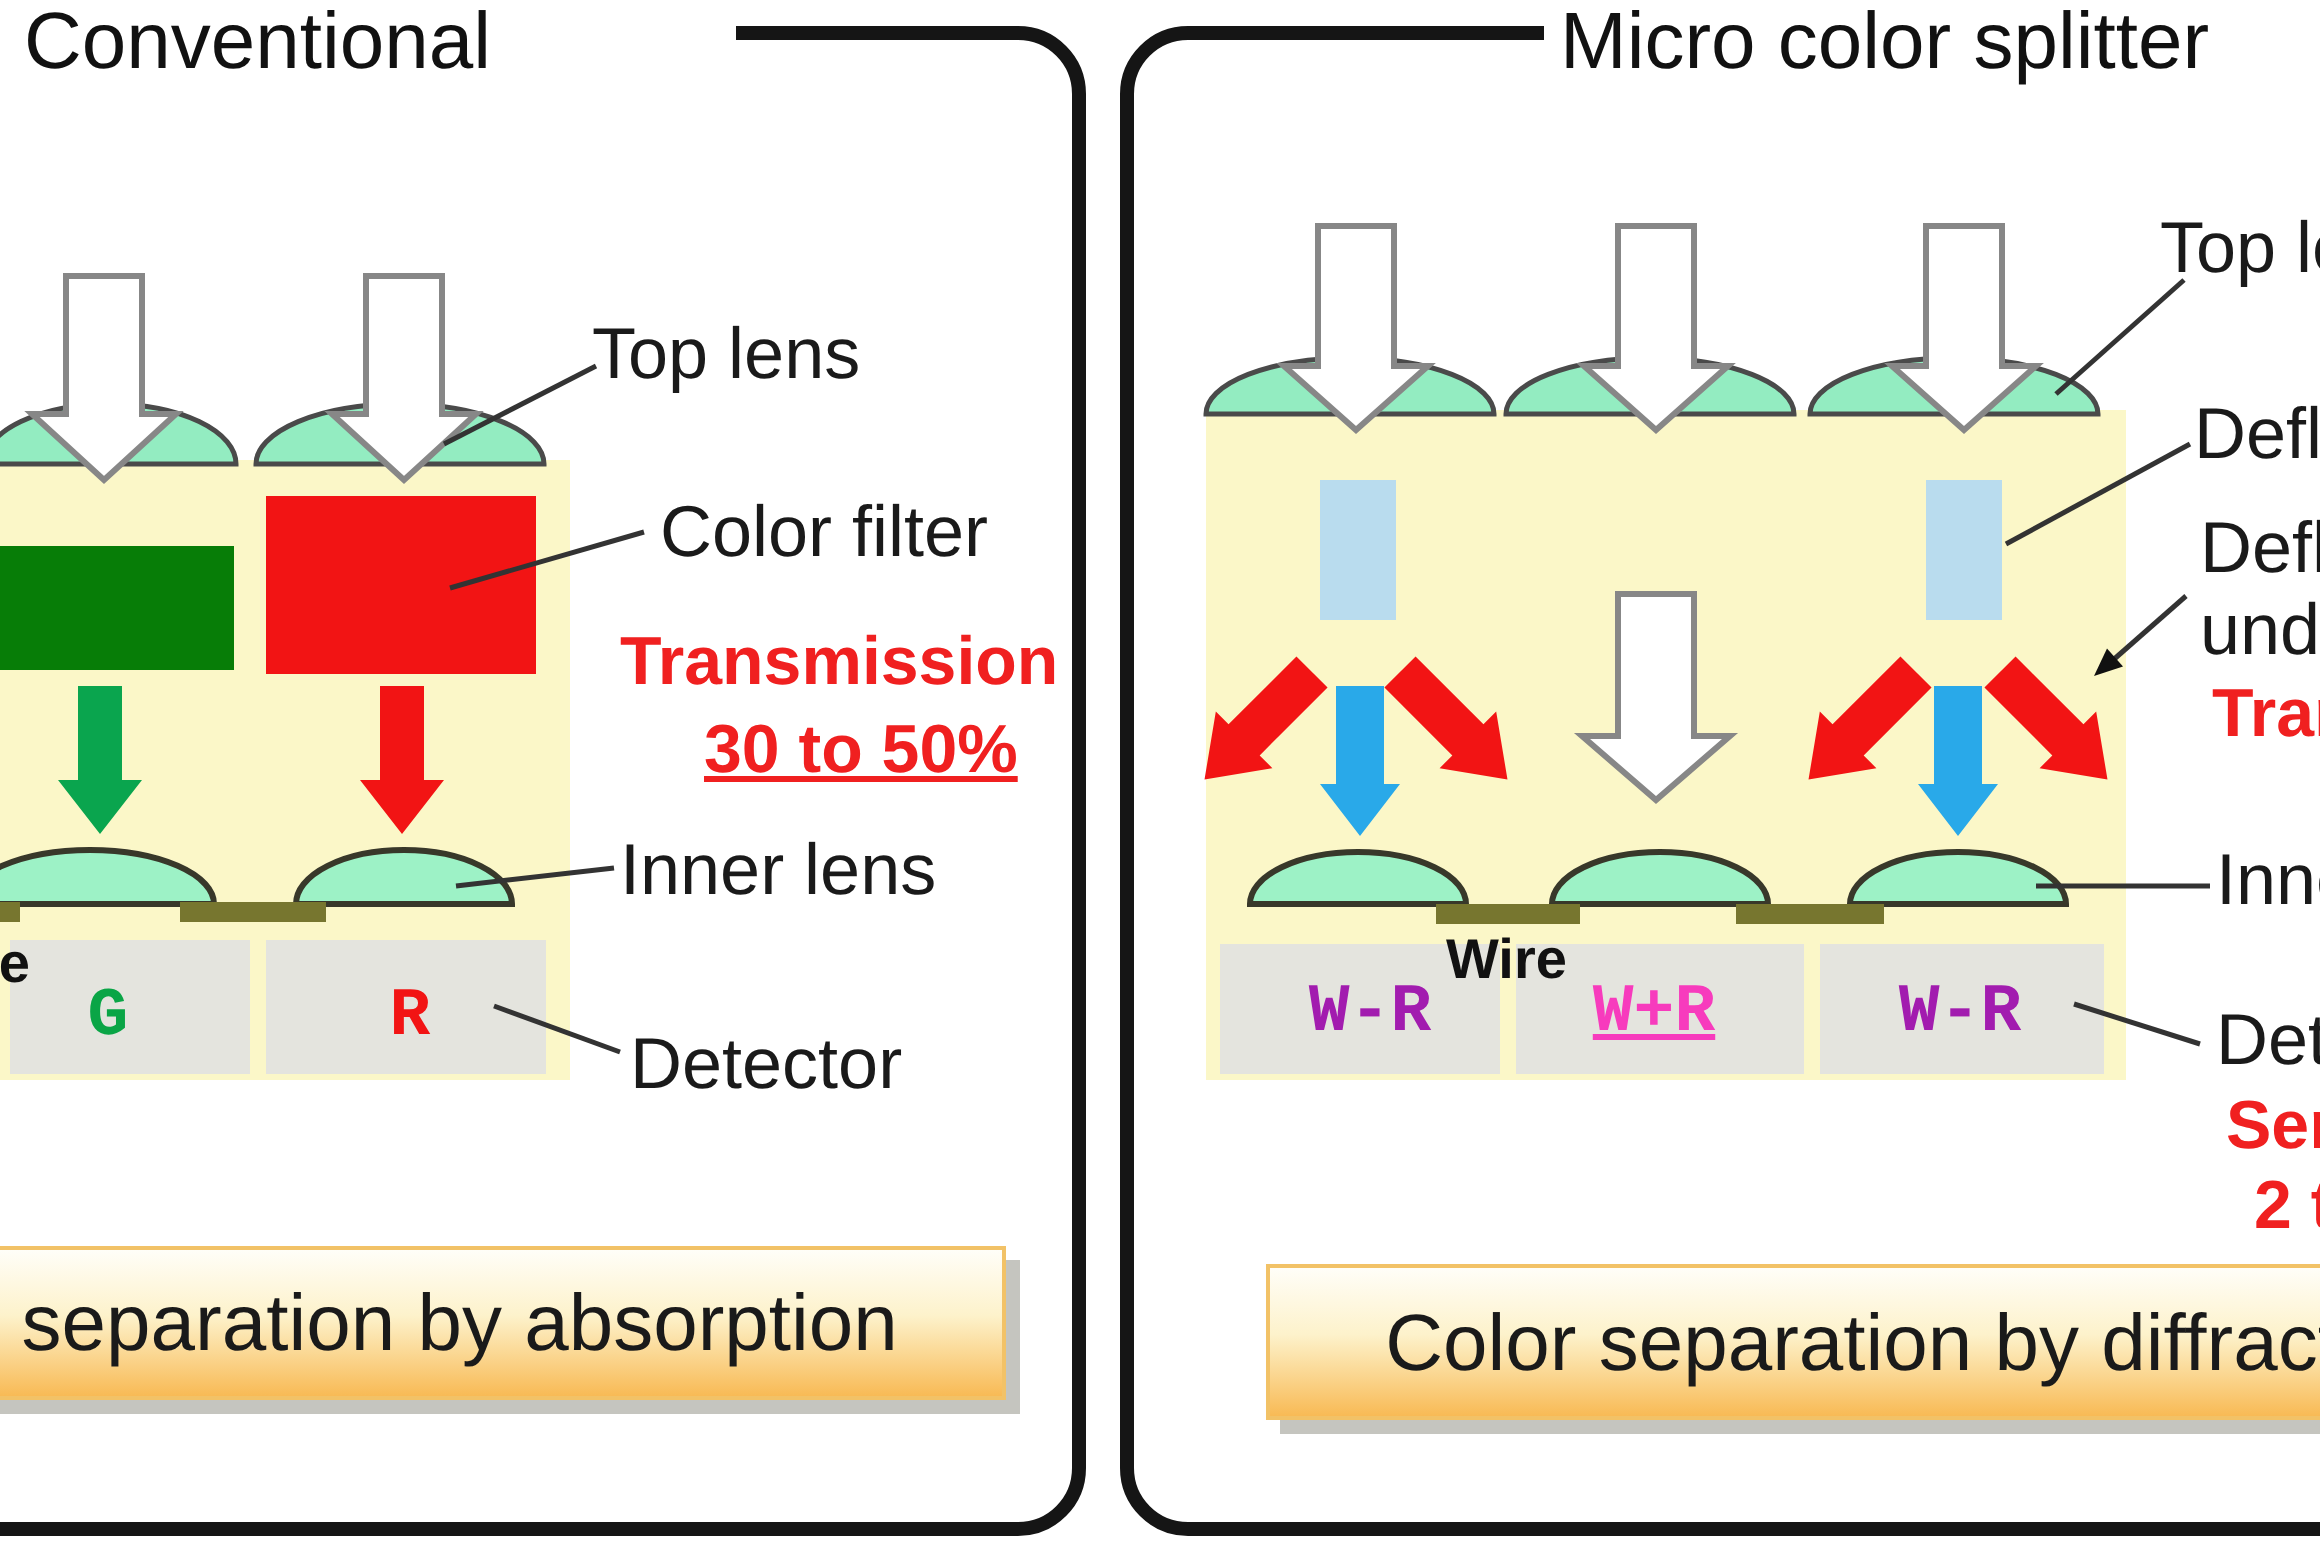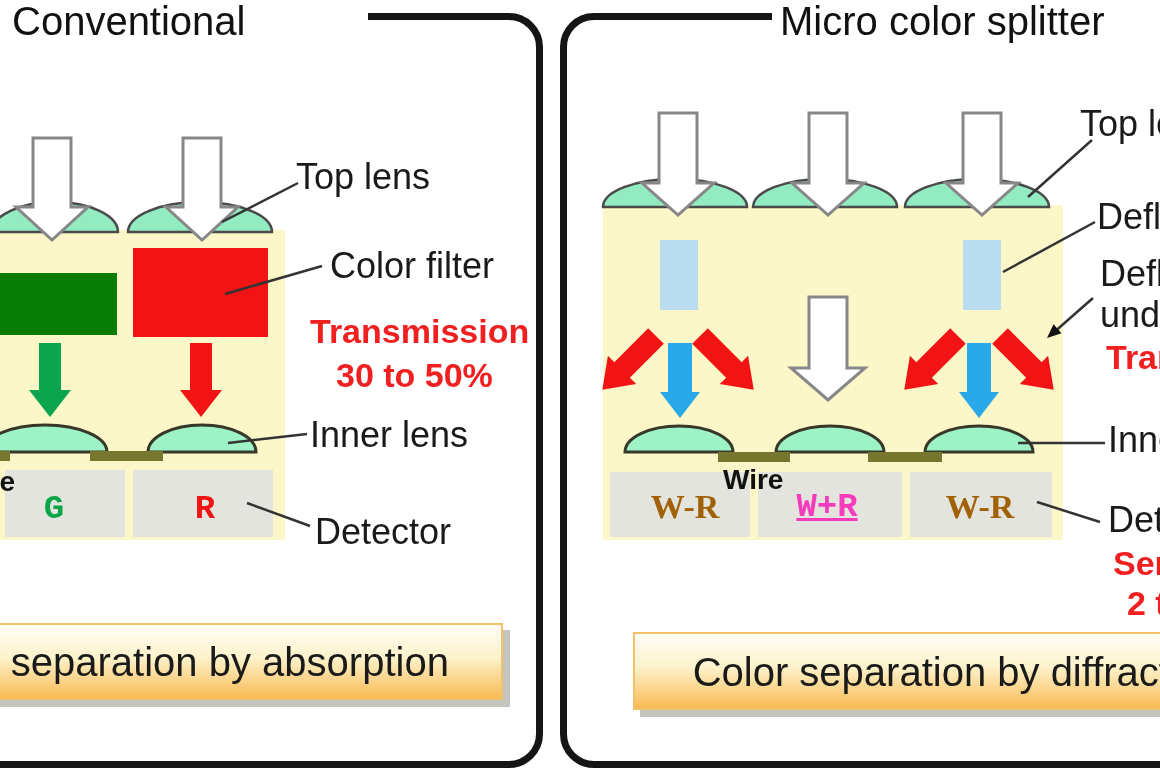--- a/index.html
+++ b/index.html
@@ -17,21 +17,21 @@
   .title{position:absolute;top:0;height:42px;line-height:42px;background:#ffffff;color:#111;
          font-size:40px;white-space:nowrap;z-index:5;}
   #title-left{left:-70px;width:356px;padding-left:82px;}
   #title-right{left:772px;width:480px;padding-left:8px;}
   .banner{position:absolute;box-sizing:border-box;border:2px solid #f2c267;
           background:linear-gradient(180deg,#fffef8 0%,#fdf2cb 45%,#f8ba55 100%);
           box-shadow:7px 7px 0 rgba(150,150,138,0.55);
           color:#1a1a1a;font-size:40px;text-align:center;white-space:nowrap;z-index:6;}
   #banner-left{left:-150px;top:623px;width:653px;height:77px;line-height:75px;}
   #banner-right{left:633px;top:632px;width:650px;height:78px;line-height:76px;}
-  .cyan{color:#a16207;font-family:Liberation Serif, serif;} .magenta{color:#f73bbd;text-decoration:underline;} .green{color:#0aa546;} .redc{color:#f21414;}
+  .cyan{color:#a21caf;} .magenta{color:#f73bbd;text-decoration:underline;} .green{color:#0aa546;} .redc{color:#f21414;}
 </style>
 </head>
 <body>
 
 <div id="stage">
 
   <div class="panel" id="panel-left"></div>
   <div class="panel" id="panel-right"></div>
 
   <svg class="gfx" width="1160" height="774" viewBox="0 0 1160 774">
@@ -108,21 +108,21 @@
     <line x1="1003" y1="272" x2="1095" y2="222" stroke="#333" stroke-width="2.5"></line>
     <line x1="1052" y1="334" x2="1093" y2="298" stroke="#333" stroke-width="2.5"></line>
     <polygon points="1047,338 1053.5,324.2 1061.5,333.2" fill="#111"></polygon>
     <line x1="1018" y1="443" x2="1105" y2="443" stroke="#333" stroke-width="2.5"></line>
     <line x1="1037" y1="502" x2="1100" y2="522" stroke="#333" stroke-width="2.5"></line>
   </svg>
 
   <div class="lbl" style="left:296px;top:158px;">Top lens</div>
   <div class="lbl" style="left:330px;top:247px;text-align:center;">Color filter</div>
   <div class="red-lbl" style="left:310px;top:314px;">Transmission</div>
-  <div class="red-lbl" style="left:336px;top:358px;">30 to 50%</div>
+  <div class="red-lbl" style="left:352px;top:358px;text-decoration:underline;">30 to 50%</div>
   <div class="lbl" style="left:310px;top:416px;">Inner lens</div>
   <div class="lbl" style="left:315px;top:513px;">Detector</div>
   <div class="wire-lbl" style="left:-80px;top:468px;width:95px;text-align:right;">Wire</div>
   <div class="mono-lbl green" style="left:30px;top:492px;width:48px;">G</div>
   <div class="mono-lbl redc" style="left:181px;top:492px;width:48px;">R</div>
 
   <div class="lbl" style="left:1080px;top:105px;">Top lens</div>
   <div class="lbl" style="left:1097px;top:198px;">Deflector</div>
   <div class="lbl" style="left:1100px;top:255px;">Deflected and</div>
   <div class="lbl" style="left:1100px;top:296px;">undeflected light</div>

